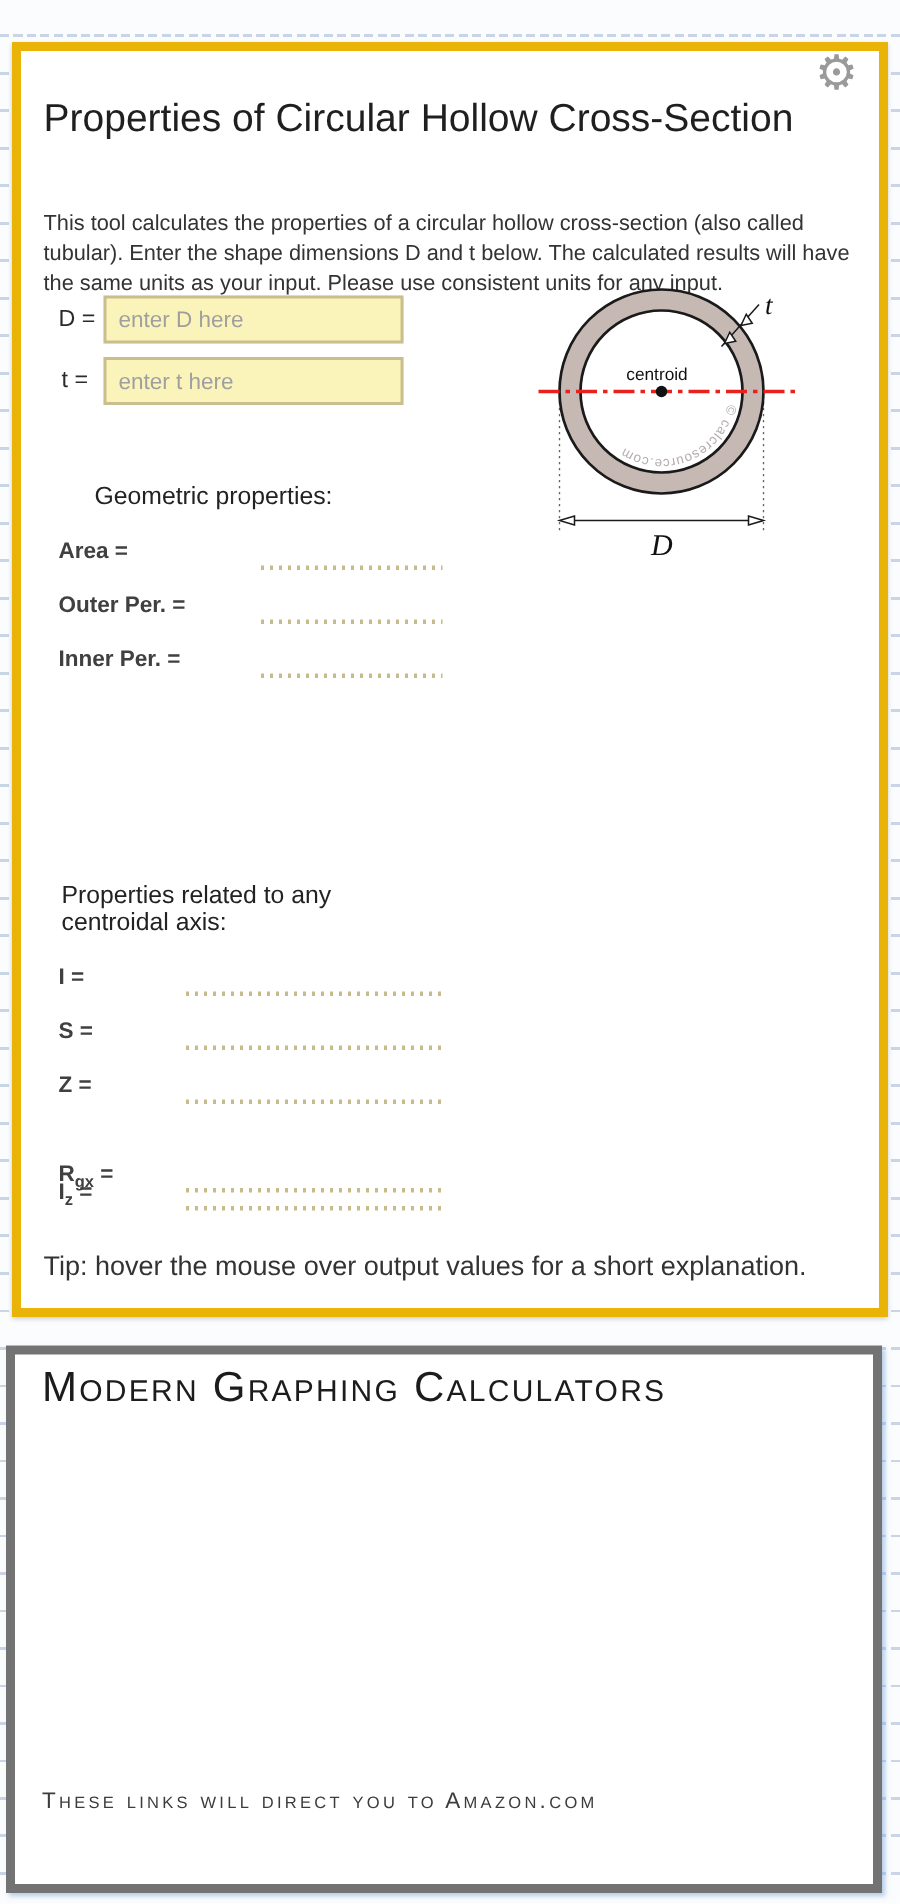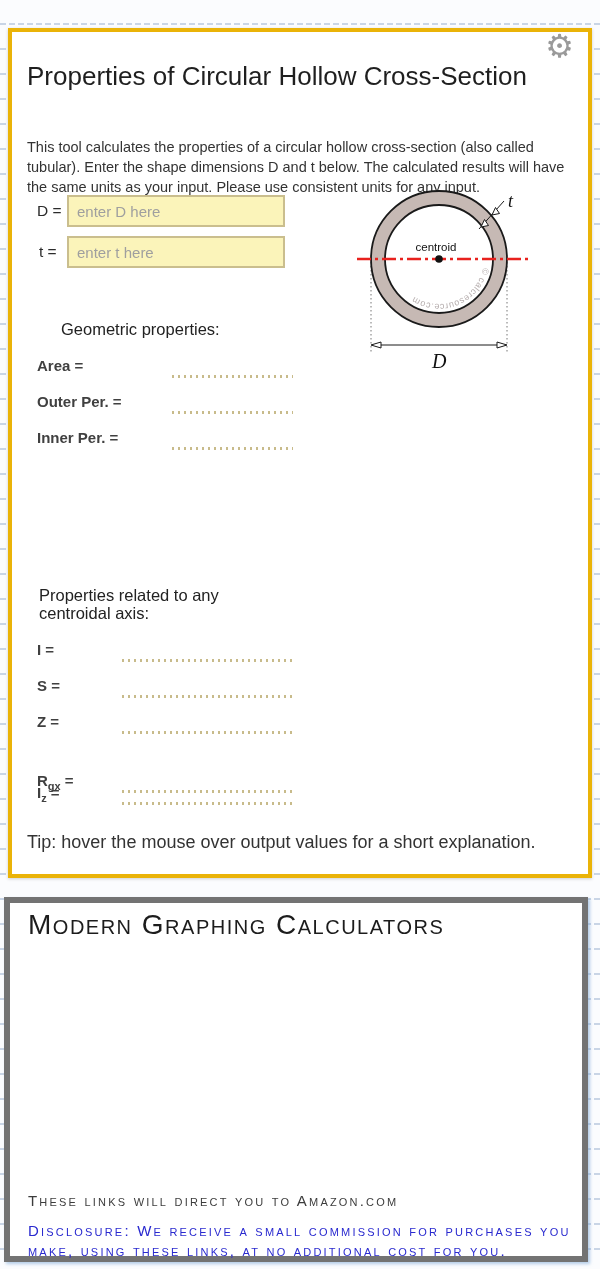--- a/index.html
+++ b/index.html
@@ -8,21 +8,21 @@
     width:600px; height:1269px; position:relative; overflow:hidden;
     font-family:"Liberation Sans", sans-serif;
     background-color:#fbfcfe;
     background-image:
       repeating-linear-gradient(to right, rgba(251,252,254,0) 0 6px, #fbfcfe 6px 9px),
       repeating-linear-gradient(to bottom, rgba(0,0,0,0) 0 23px, #c9d5e6 23px 25px);
   }
   .card { position:absolute; background:#ffffff; }
   .card1 {
     left:8px; top:28px; width:584px; height:850px;
-    border:4px solid #eab308;
+    border:6px solid #eab308;
     box-shadow:0 1px 3px rgba(0,0,0,.18);
   }
   .card2 {
     left:4px; top:897px; width:584px; height:365px;
     border:6px solid #737373;
     box-shadow:2px 2px 3px rgba(120,165,215,.55);
   }
   .title {
     position:absolute; left:15px; top:10px; width:522px;
     font-size:26px; line-height:1.38; color:#1f1f1f; font-weight:400;
@@ -33,21 +33,21 @@
     font-size:32px; color:#9a9a9a; line-height:1; cursor:pointer;
   }
   .desc {
     position:absolute; left:15px; top:90px; width:550px;
     font-size:14.5px; line-height:1.38; color:#333;
   }
   .in-label { position:absolute; font-size:15.5px; color:#2b2b2b; }
   .lab-d { left:25px; top:170px; }
   .lab-t { left:27px; top:211px; }
   .tool-input {
-    position:absolute; left:55px; width:218px; height:32px;
+    position:absolute; left:55px; width:200px; height:32px;
     background:#fbf4ba; border:2px solid #cabe8e;
     font-family:"Liberation Sans", sans-serif; font-size:15px; color:#444;
     padding:0 8px; outline:none;
   }
   .tool-input::placeholder { color:#9f9f9f; opacity:1; }
   .inp-d { top:163px; }
   .inp-t { top:204px; }
   .diagram { position:absolute; left:320px; top:152px; }
   .sec-h { position:absolute; font-size:16.5px; line-height:1.12; color:#222; }
   .geo-h { left:27px; top:288px;margin-left:22px; }
@@ -165,14 +165,13 @@
     <span class="plabel"><span>I</span><sub>z</sub><span> =</span></span>
     <div class="dots c-dots"></div>
   </div>
 
   <div class="tip">Tip: hover the mouse over output values for a short explanation.</div>
 </div>
 
 <div class="card card2">
   <div class="amz-title">Modern Graphing Calculators</div>
   <div class="amz-note">These links will direct you to Amazon.com</div>
-  <div class="amz-disc">Disclosure: We receive a small commission for purchases you make, using these links, at no additional cost for you.</div>
 </div>
 
 </body></html>

